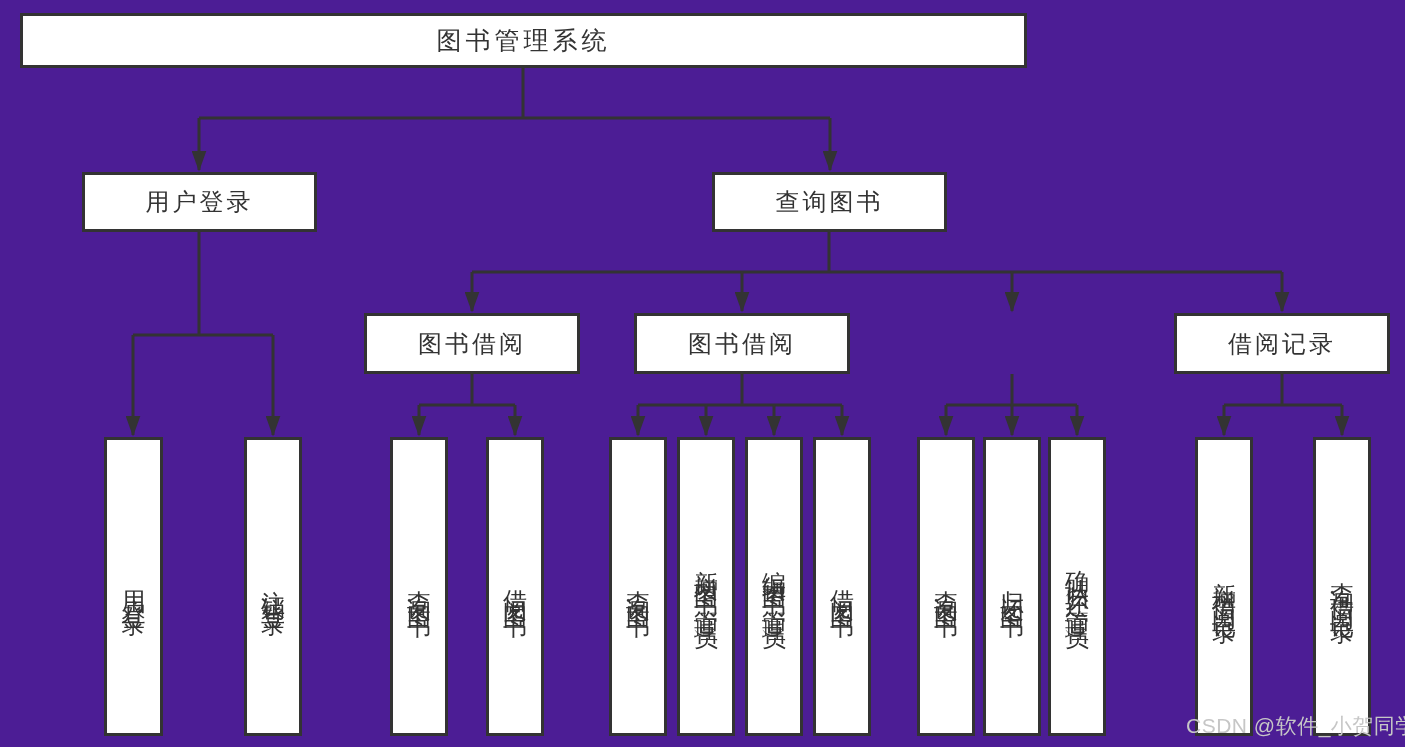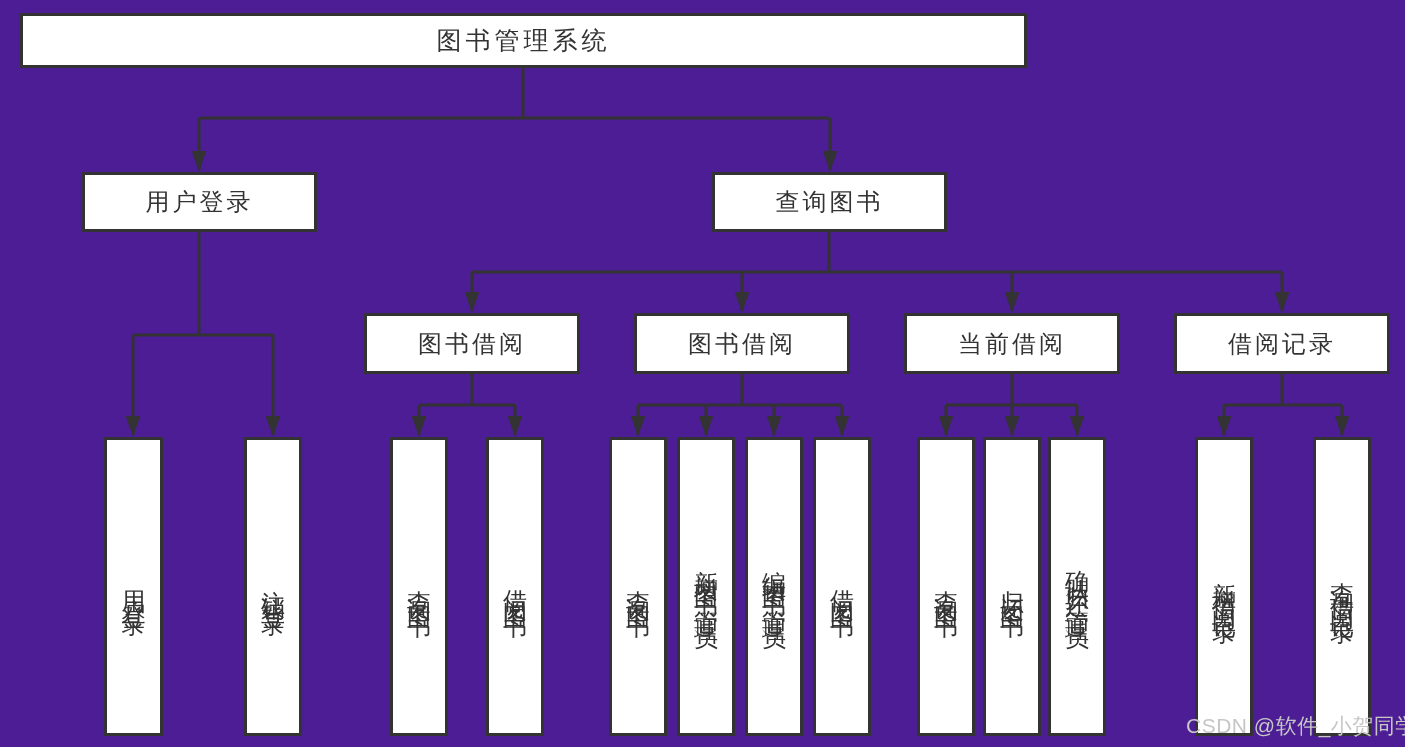--- a/index.html
+++ b/index.html
@@ -117,23 +117,20 @@
   <div class="box" style="left:712px; top:172px; width:235px; height:60px;">
     <span class="hlabel">查询图书</span>
   </div>
 
   <div class="box" style="left:364px; top:313px; width:216px; height:61px;">
     <span class="hlabel">图书借阅</span>
   </div>
   <div class="box" style="left:634px; top:313px; width:216px; height:61px;">
     <span class="hlabel">图书借阅</span>
   </div>
-  <div class="box" style="left:904px; top:313px; width:216px; height:61px;">
-    <span class="hlabel">当前借阅</span>
-  </div>
   <div class="box" style="left:1174px; top:313px; width:216px; height:61px;">
     <span class="hlabel">借阅记录</span>
   </div>
 
   <div class="box" style="left:104px; top:437px; width:59px; height:299px;">
     <span class="vlabel">用户登录</span>
   </div>
   <div class="box" style="left:244px; top:437px; width:58px; height:299px;">
     <span class="vlabel">注销登录</span>
   </div>

